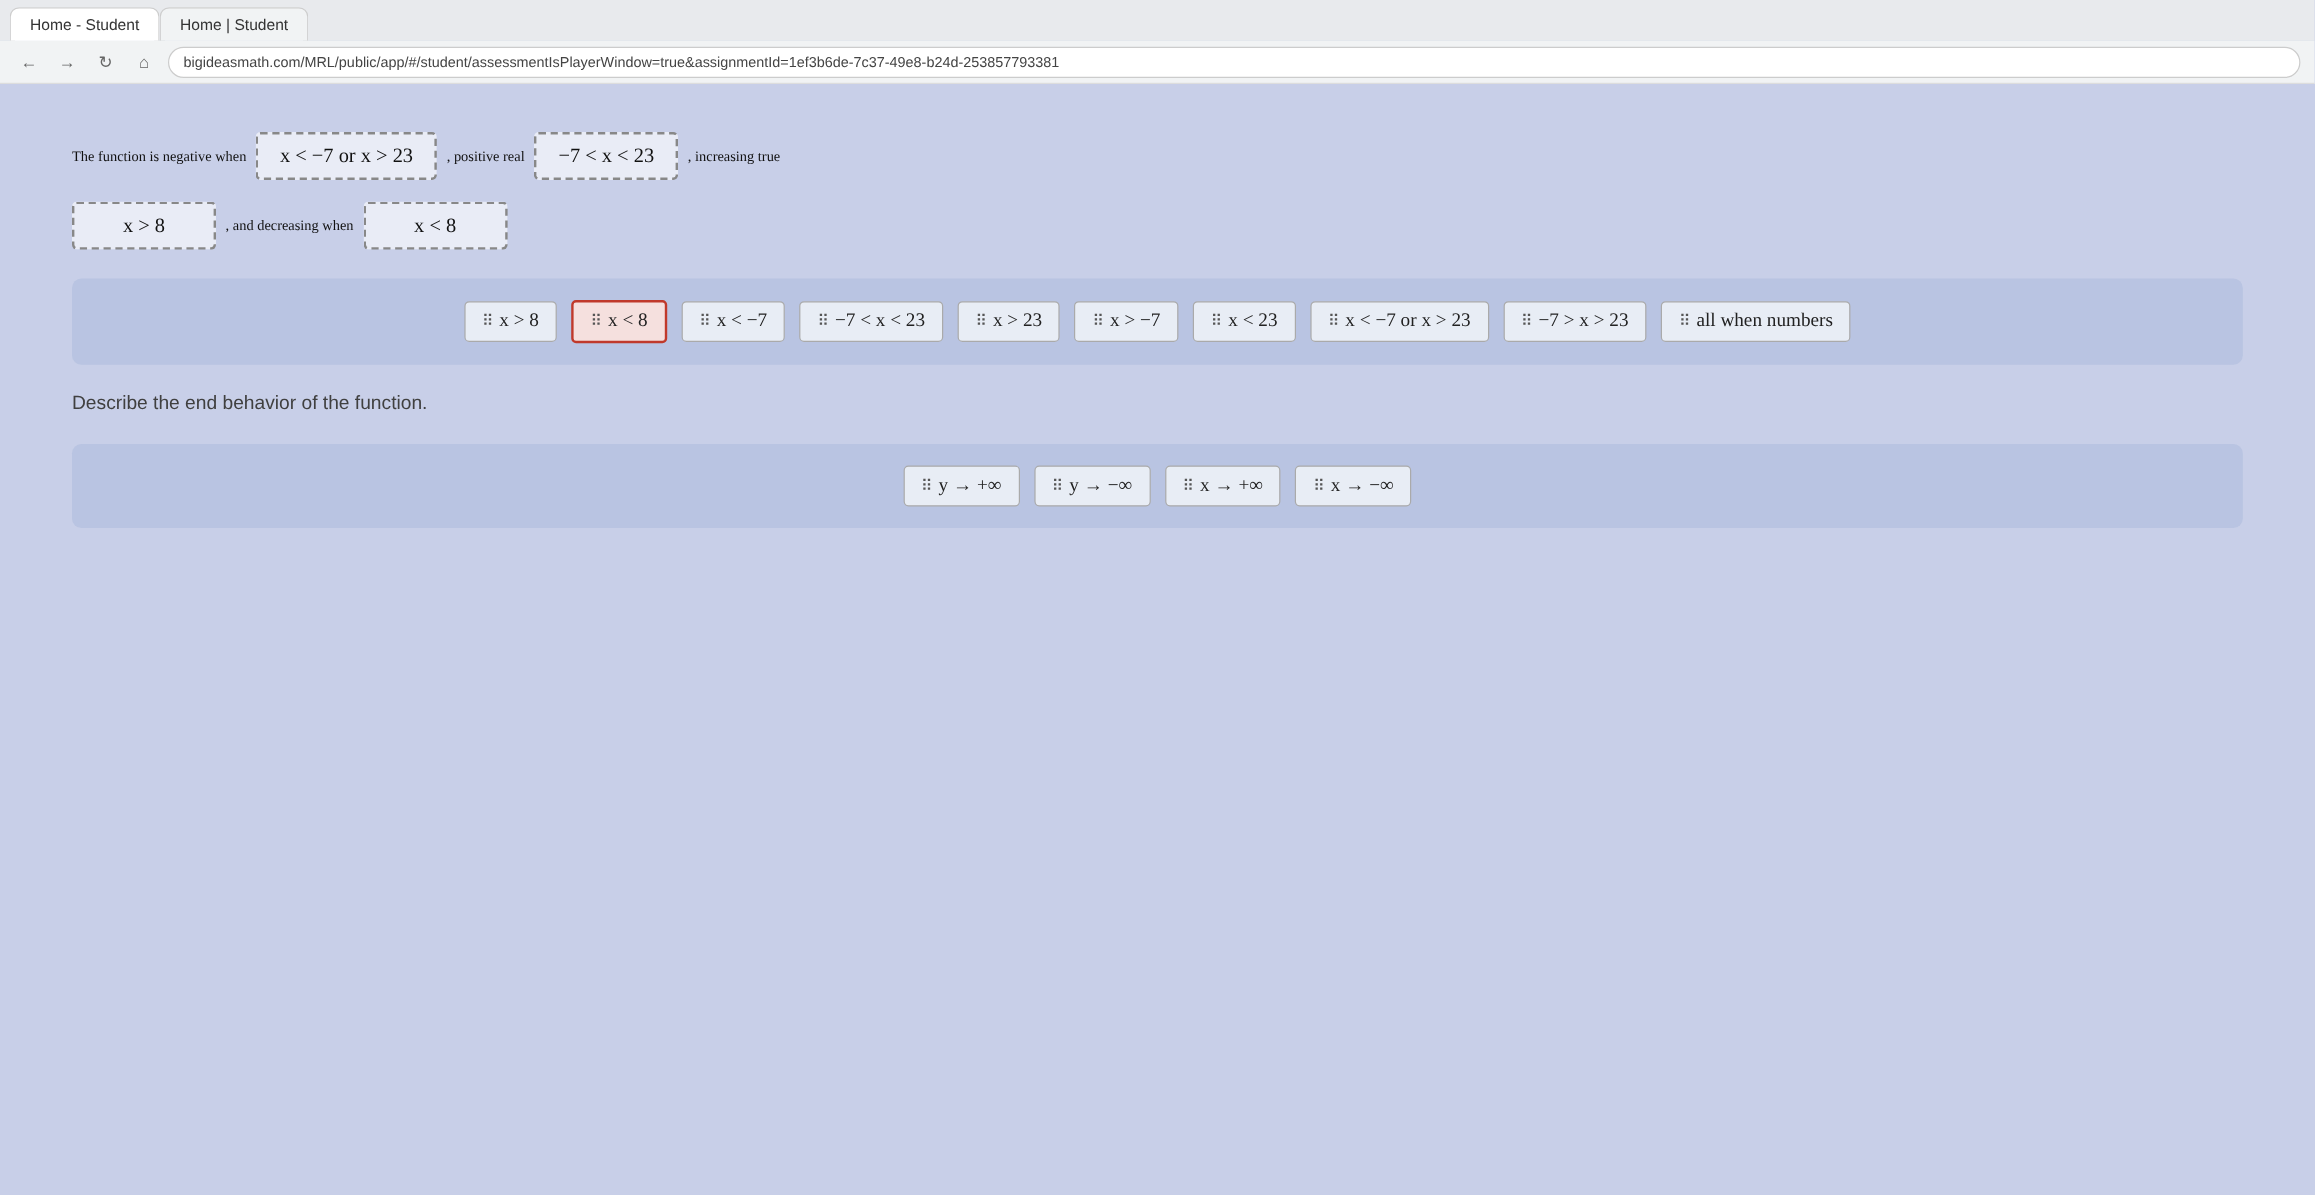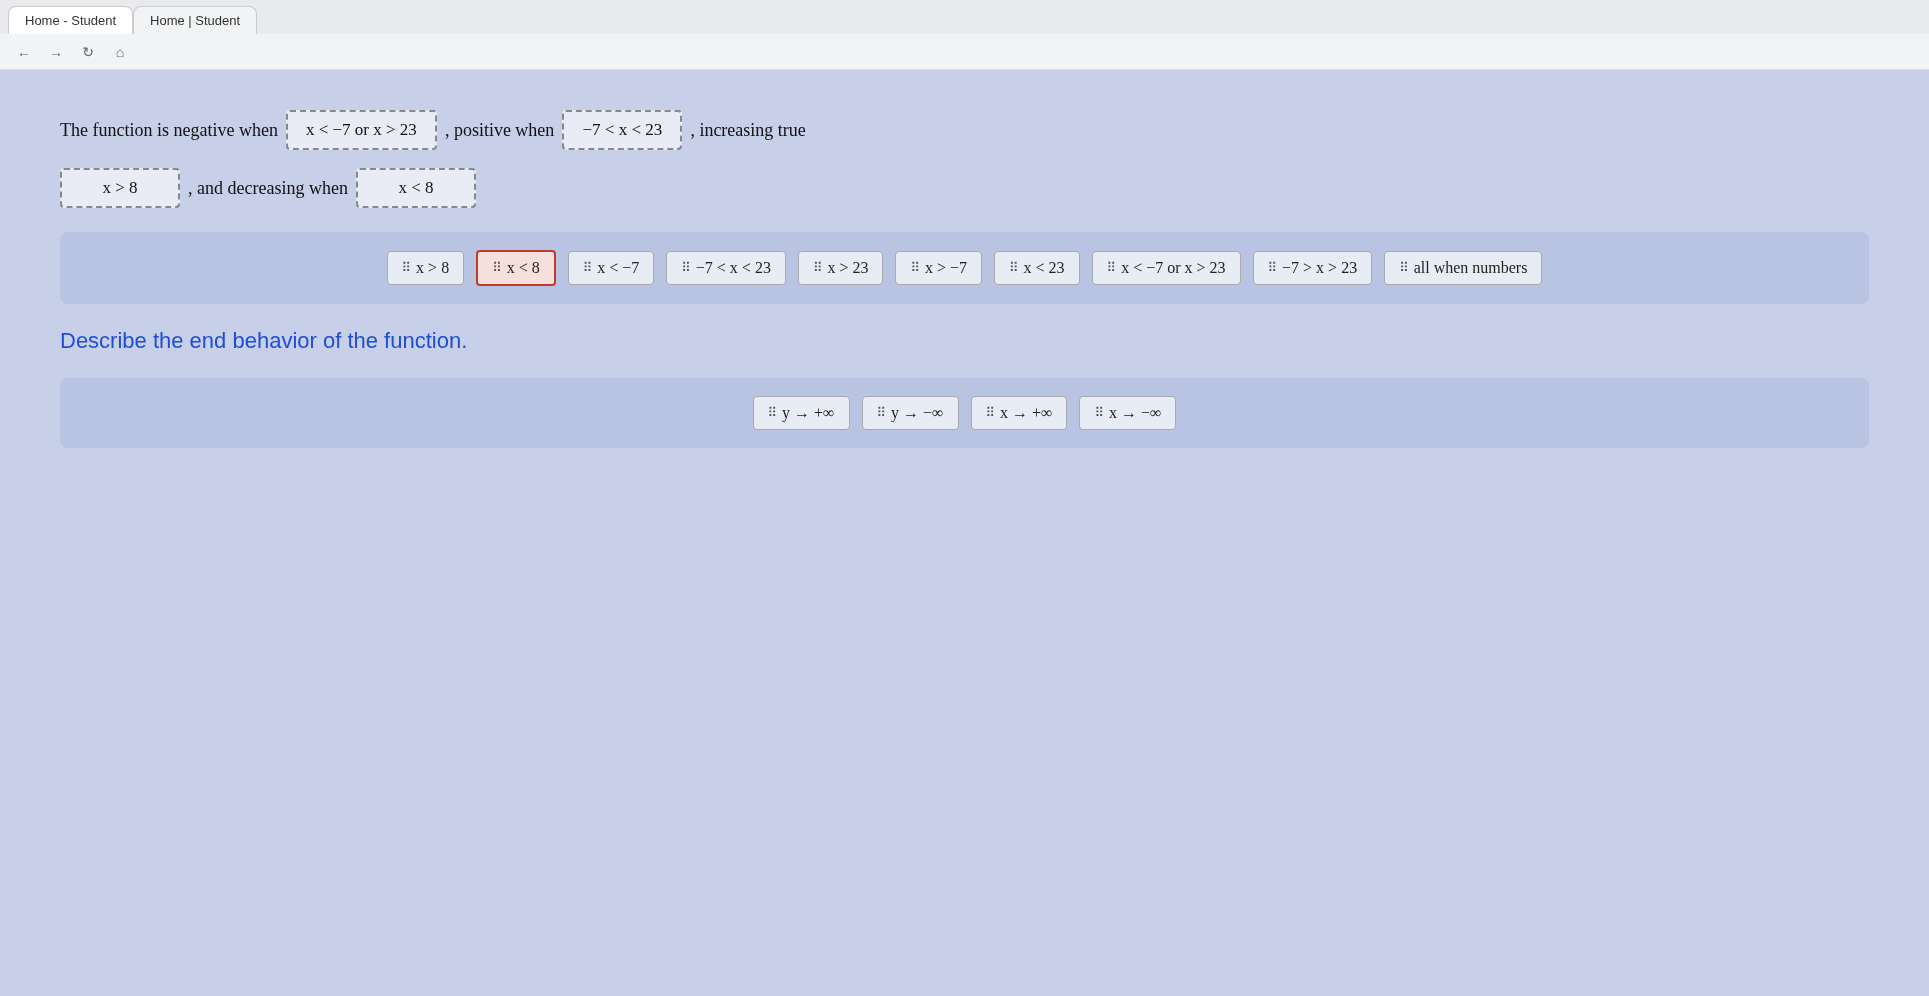--- a/index.html
+++ b/index.html
@@ -89,21 +89,21 @@
       display: flex;
       align-items: center;
       flex-wrap: wrap;
       gap: 8px;
       margin-bottom: 18px;
       font-size: 18px;
       color: #111;
     }
 
     .static-text {
-      font-size: 18px;
+      font-size: 12px;
       color: #111;
     }
 
     
     .drag-area {
       background: rgba(170, 185, 220, 0.5);
       border-radius: 8px;
       padding: 18px 24px;
       margin: 24px 0;
       display: flex;
@@ -132,22 +132,22 @@
     }
 
     .drag-icon {
       font-size: 13px;
       color: #555;
       letter-spacing: -1px;
     }
 
     
     .section-title {
-      font-size: 22px;
-      color: #1d4ed8;
+      font-size: 16px;
+      color: #404040;
       margin-bottom: 20px;
       font-family: Arial, sans-serif;
     }
 
     
     .end-behavior-row {
       display: flex;
       align-items: center;
       flex-wrap: wrap;
       gap: 8px;
@@ -177,30 +177,33 @@
   </div>
   <div class="tab">
     <span>Home | Student</span>
   </div>
 </div>
 <div class="browser-bar">
   <div class="nav-btn">←</div>
   <div class="nav-btn">→</div>
   <div class="nav-btn">↻</div>
   <div class="nav-btn">⌂</div>
+  <div class="url-bar">
+    <span>bigideasmath.com/MRL/public/app/#/student/assessmentIsPlayerWindow=true&amp;assignmentId=1ef3b6de-7c37-49e8-b24d-253857793381</span>
+  </div>
 </div>
 
 <div class="content">
 
   <div class="sentence-row">
     <span class="static-text">The function is negative when</span>
     <div class="dashed-box filled">
       <span>x &lt; −7 or x &gt; 23</span>
     </div>
-    <span class="static-text">, positive when</span>
+    <span class="static-text">, positive real</span>
     <div class="dashed-box filled">
       <span>−7 &lt; x &lt; 23</span>
     </div>
     <span class="static-text">, increasing true</span>
   </div>
 
   <div class="sentence-row">
     <div class="dashed-box filled">
       <span>x &gt; 8</span>
     </div>

